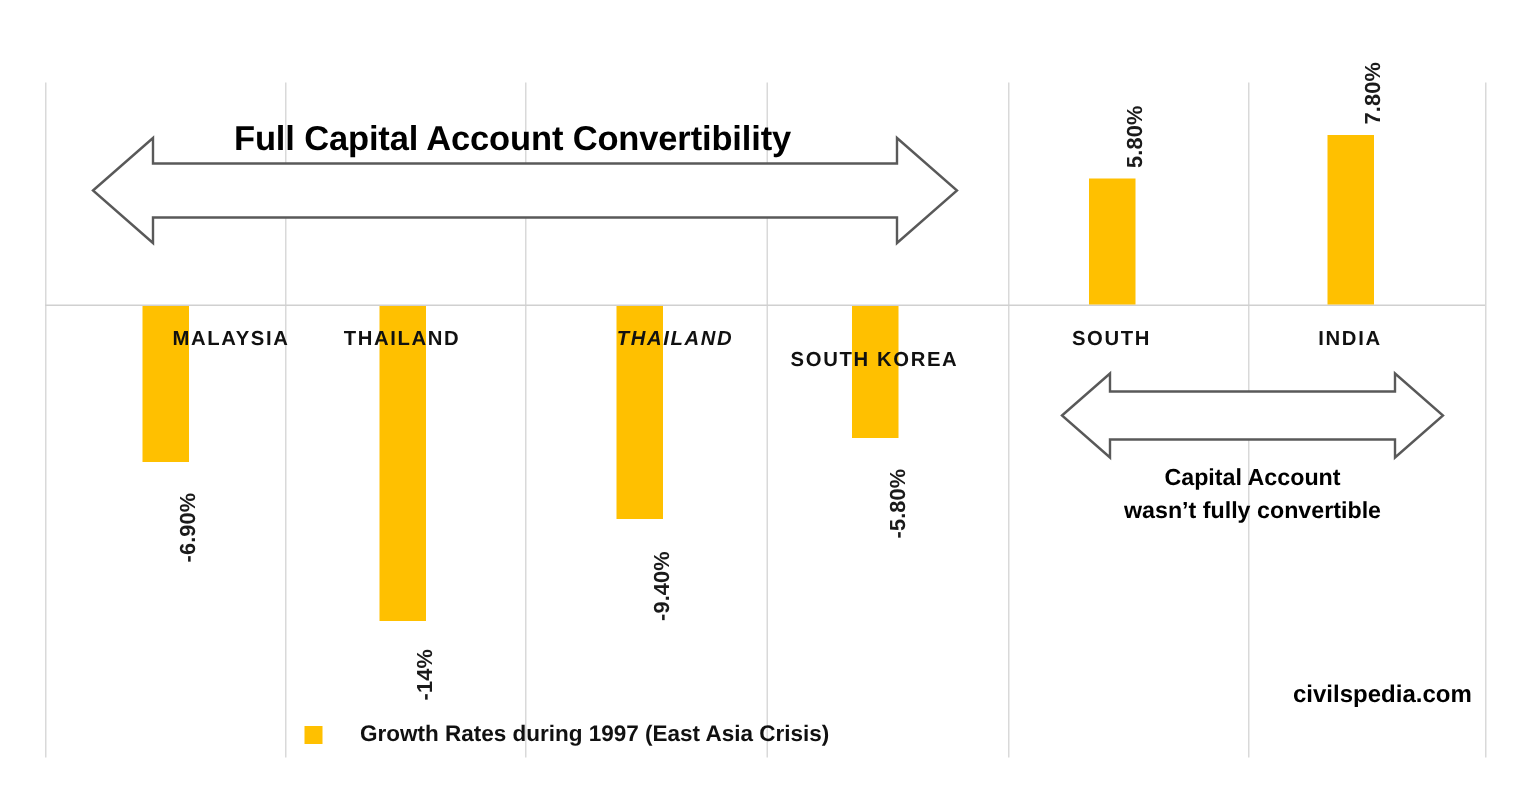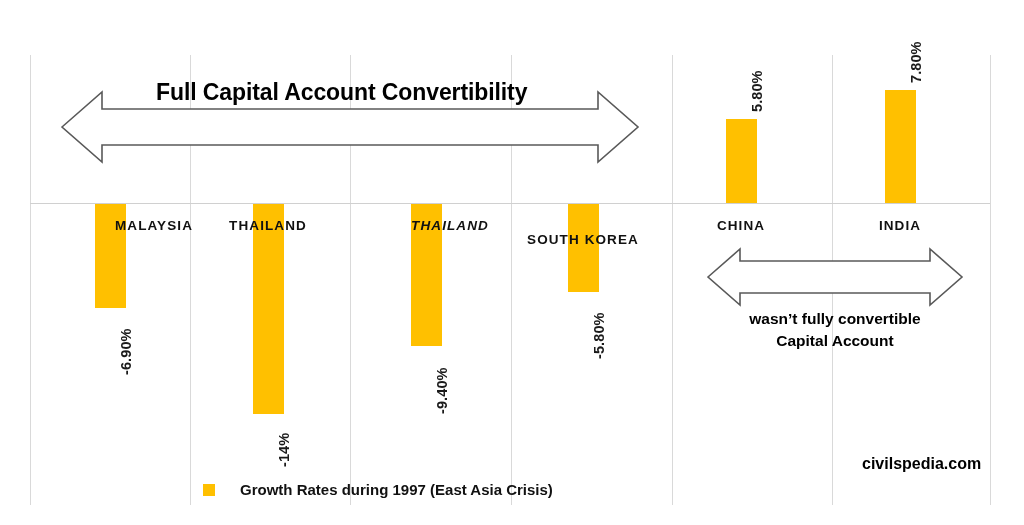--- a/index.html
+++ b/index.html
@@ -168,36 +168,36 @@
   <div class="bar-label" style="left:276px; top:467px;">-14%</div>
   <div class="bar-label" style="left:434px; top:414px;">-9.40%</div>
   <div class="bar-label" style="left:591px; top:359px;">-5.80%</div>
   <div class="bar-label" style="left:749px; top:112px;">5.80%</div>
   <div class="bar-label" style="left:908px; top:83px;">7.80%</div>
 
   <div class="cat-label" style="left:110px;margin-left:44px;">MALAYSIA</div>
   <div class="cat-label" style="left:268px;">THAILAND</div>
   <div class="cat-label" style="left:450px;font-style:italic;">THAILAND</div>
   <div class="cat-label" style="left:583px;margin-top:14px;">SOUTH KOREA</div>
-  <div class="cat-label" style="left:741px;">CHINA</div>
+  <div class="cat-label" style="left:741px;">SOUTH</div>
   <div class="cat-label" style="left:900px;">INDIA</div>
 
   <svg class="arrow-svg" style="left:60px; top:88px;" width="580" height="80" viewBox="0 0 580 80">
     <polygon points="2,39 42,4 42,21 538,21 538,4 578,39 538,74 538,57 42,57 42,74" fill="#ffffff" stroke="#595959" stroke-width="1.6" stroke-linejoin="miter"></polygon>
   </svg>
 
   <div class="headline">Full Capital Account Convertibility</div>
 
   <svg class="arrow-svg" style="left:706px; top:246px;" width="258" height="64" viewBox="0 0 258 64">
     <polygon points="2,31 34,3 34,15 224,15 224,3 256,31 224,59 224,47 34,47 34,59" fill="#ffffff" stroke="#595959" stroke-width="1.6" stroke-linejoin="miter"></polygon>
   </svg>
 
   <div class="caption">
+    <div>Capital Account</div>
     <div>wasn’t  fully convertible</div>
-    <div>Capital Account</div>
   </div>
 
   <div class="watermark">civilspedia.com</div>
 
   <div class="legend">
     <span class="legend-swatch"></span>
     <span class="legend-text">Growth Rates during 1997 (East Asia Crisis)</span>
   </div>
 
 </div>

